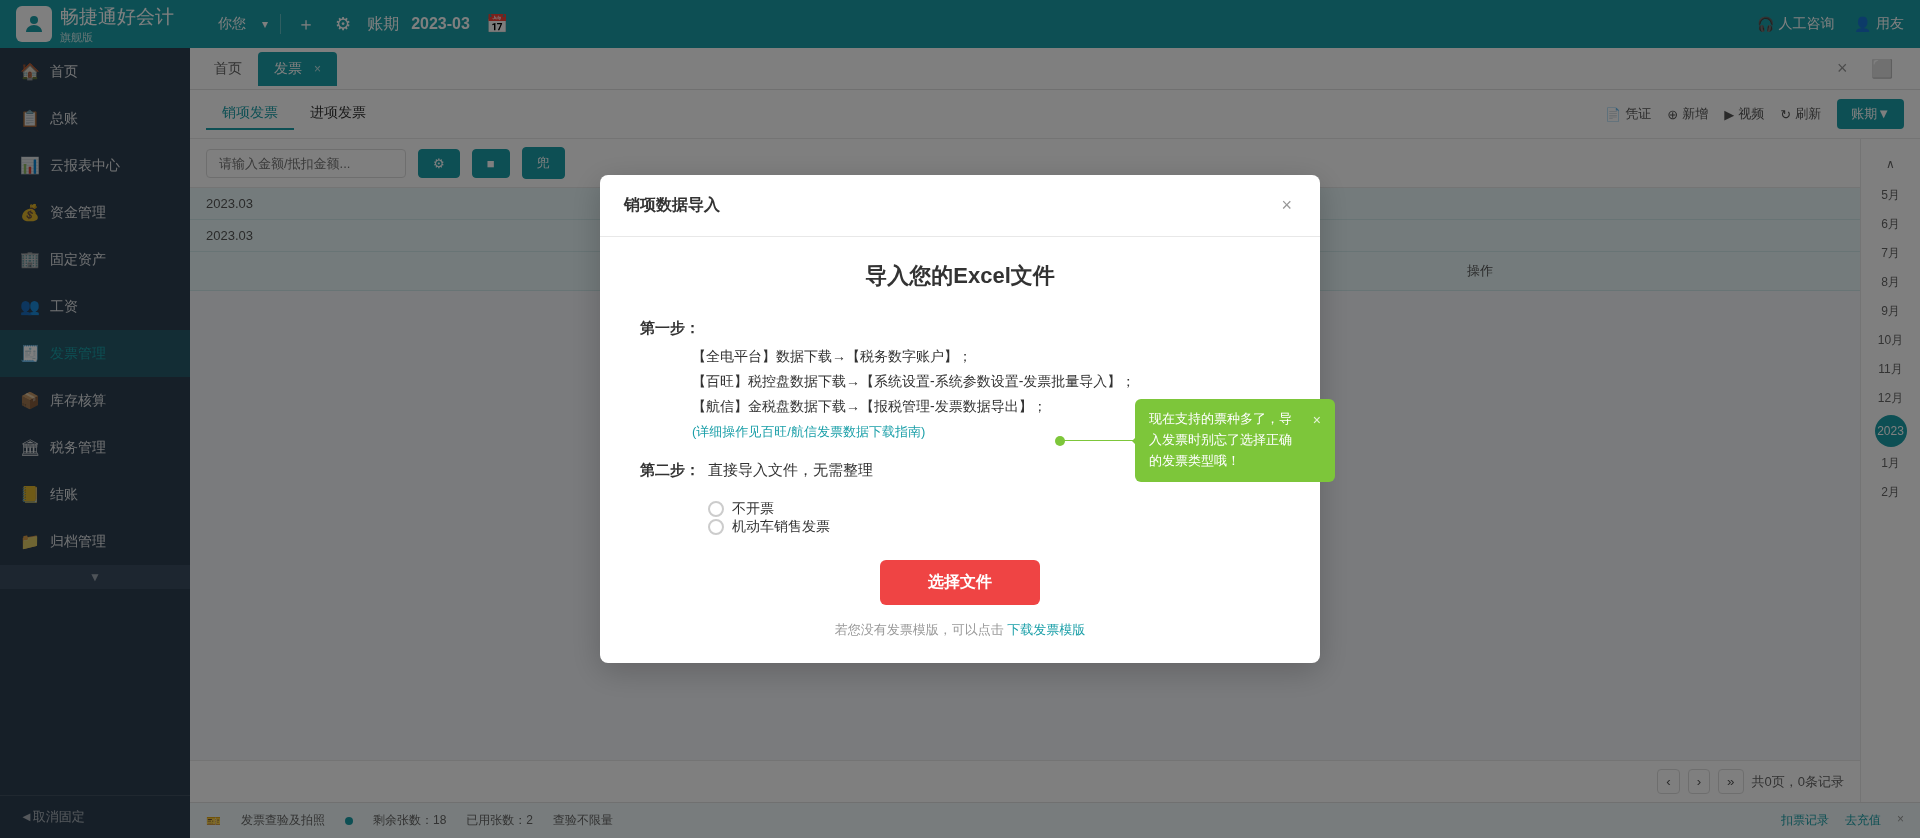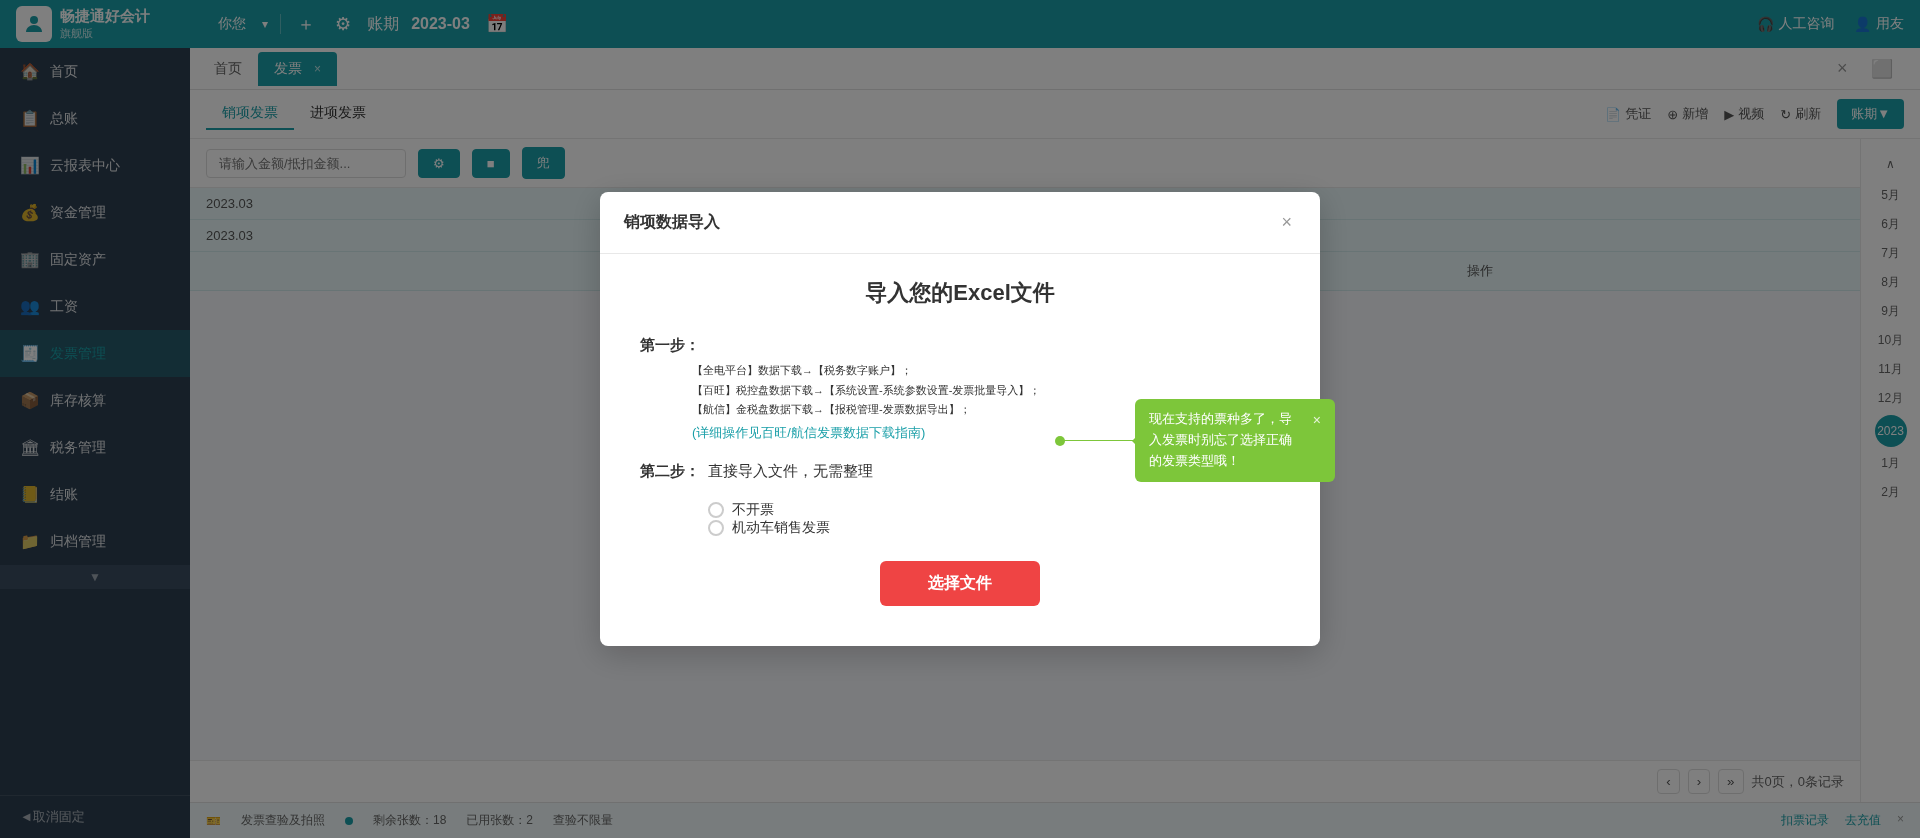--- a/index.html
+++ b/index.html
@@ -77,21 +77,21 @@
     .modal { background: #fff; border-radius: 8px; width: 720px; max-height: 90vh; box-shadow: 0 8px 32px rgba(0,0,0,0.2); position: relative; }
     .modal-header { padding: 16px 24px; border-bottom: 1px solid #e8e8e8; display: flex; align-items: center; justify-content: space-between; }
     .modal-title { font-size: 16px; font-weight: bold; color: #333; }
     .modal-close { cursor: pointer; font-size: 18px; color: #999; padding: 4px; }
     .modal-body { padding: 24px 40px; }
     .modal-subtitle { font-size: 22px; font-weight: bold; color: #333; text-align: center; margin-bottom: 28px; }
 
     .step-row { margin-bottom: 20px; }
     .step-label { font-size: 15px; color: #333; font-weight: bold; margin-bottom: 6px; display: flex; align-items: flex-start; gap: 6px; }
     .step-content { margin-left: 52px; }
-    .step-line { font-size: 11px; color: #333; line-height: 1.8; }
+    .step-line { font-size: 14px; color: #333; line-height: 1.8; }
     .step-link { color: #1a9fa8; text-decoration: none; font-size: 13px; }
 
     .ticket-section { margin-bottom: 20px; }
     .ticket-label { font-size: 15px; color: #333; font-weight: bold; margin-bottom: 12px; }
     .radio-group { display: flex; flex-direction: column; gap: 12px; margin-left: 52px; }
     .radio-item { display: flex; align-items: center; gap: 8px; font-size: 14px; color: #333; cursor: pointer; }
     .radio-circle { width: 16px; height: 16px; border-radius: 50%; border: 2px solid #ccc; display: flex; align-items: center; justify-content: center; }
     .radio-circle.checked { border-color: #1a9fa8; }
     .radio-dot { width: 8px; height: 8px; border-radius: 50%; background: #1a9fa8; }
 
@@ -121,21 +121,21 @@
 
 <div class="top-bar">
   <div class="top-bar-logo">
     <div class="logo-icon">
       <svg viewBox="0 0 24 24" fill="#1a9fa8">
           <circle cx="12" cy="8" r="4"></circle>
           <path d="M4 20c0-4 3.6-7 8-7s8 3 8 7"></path>
         </svg>
     </div>
     <div>
-      <div style="color:#fff;font-size:15px;font-weight:bold;">畅捷通好会计</div>
+      <div style="color:#fff;font-size:19px;font-weight:normal;">畅捷通好会计</div>
       <div style="color:rgba(255,255,255,0.75);font-size:11px;">旗舰版</div>
     </div>
   </div>
 
   <div class="top-bar-company">
     <span>你您</span>
     <span style="font-size:12px;">▾</span>
   </div>
 
   <div class="top-bar-sep"></div>
@@ -383,20 +383,24 @@
 
           <div class="radio-item" style="margin-bottom:10px;">
             <div class="radio-circle"></div>
             <span>机动车销售发票</span>
           </div>
         </div>
       </div>
 
       <button class="select-file-btn">选择文件</button>
 
+      <div class="download-note">
+        <span>若您没有发票模版，可以点击</span>
+        <a class="download-link" href="#">下载发票模版</a>
+      </div>
     </div>
   </div>
 
   <div style="position:fixed;top:440px;left:1060px;z-index:300;display:flex;align-items:center;gap:0;">
 
     <div style="display:flex;flex-direction:column;align-items:center;">
       <div style="width:80px;height:1px;background:#7dc63a;"></div>
     </div>
     <div style="width:10px;height:10px;border-radius:50%;background:#7dc63a;position:absolute;left:-5px;"></div>
     <div class="tooltip-bubble" style="margin-left:75px;">

